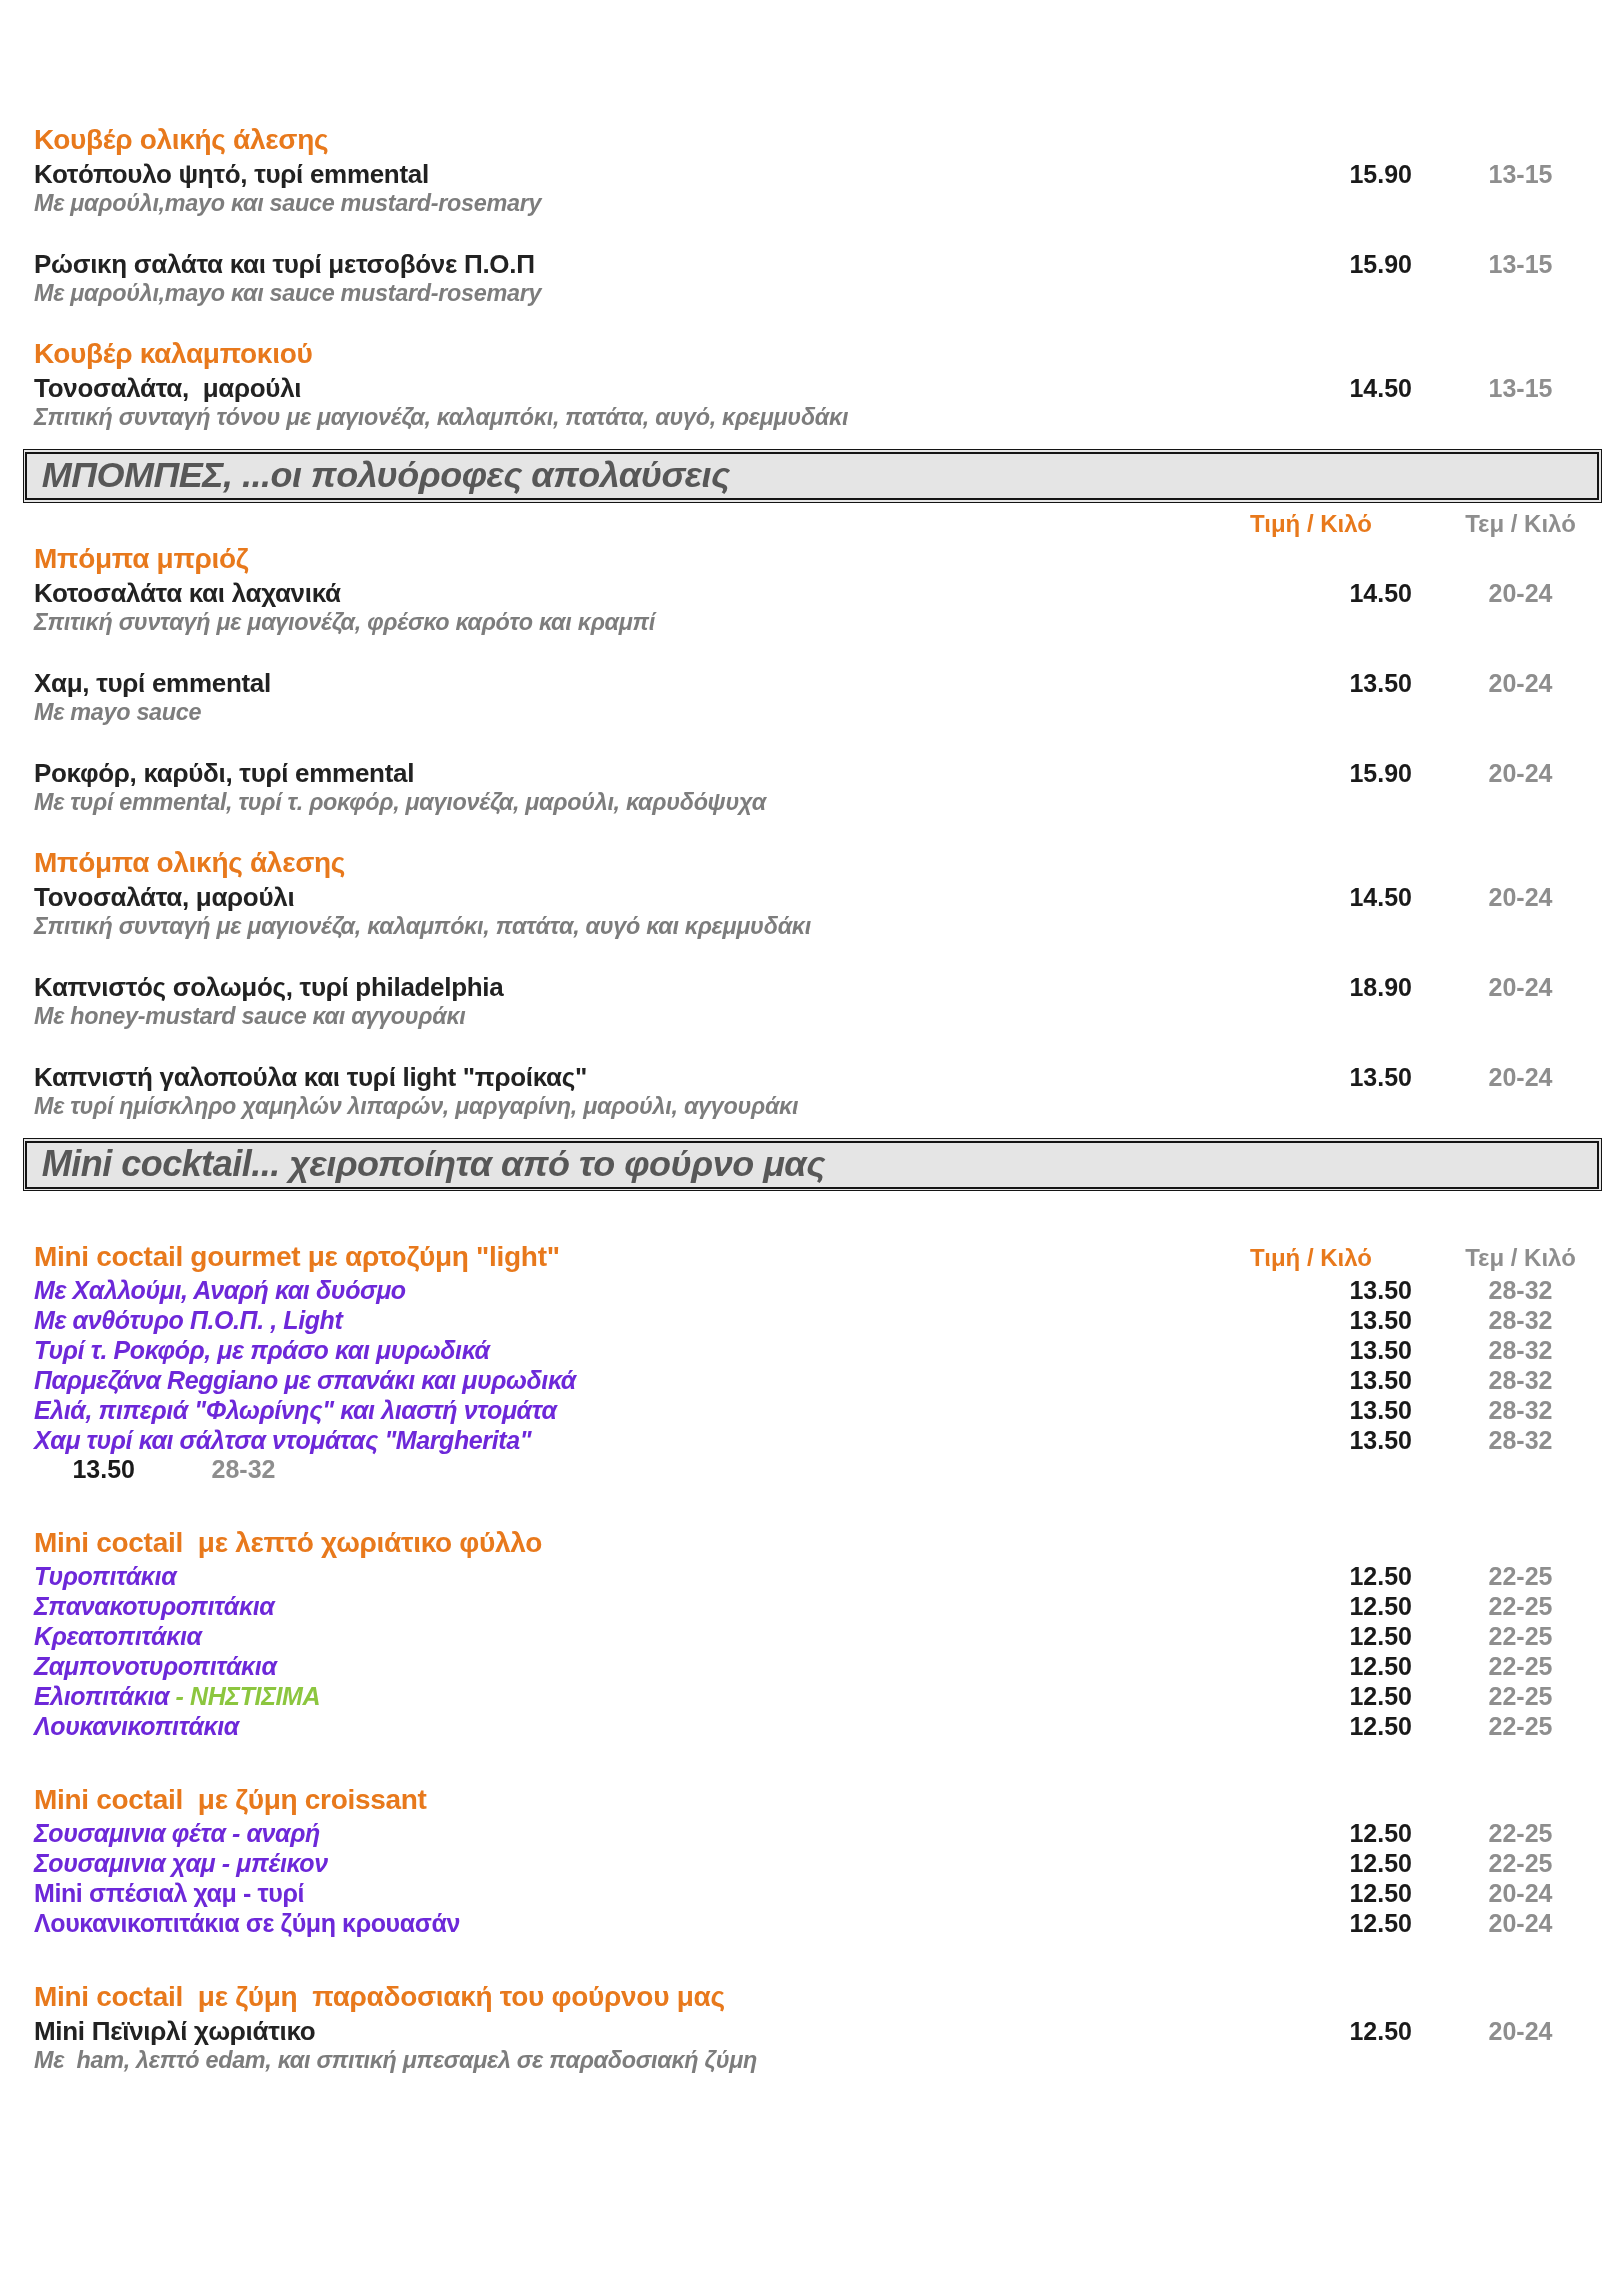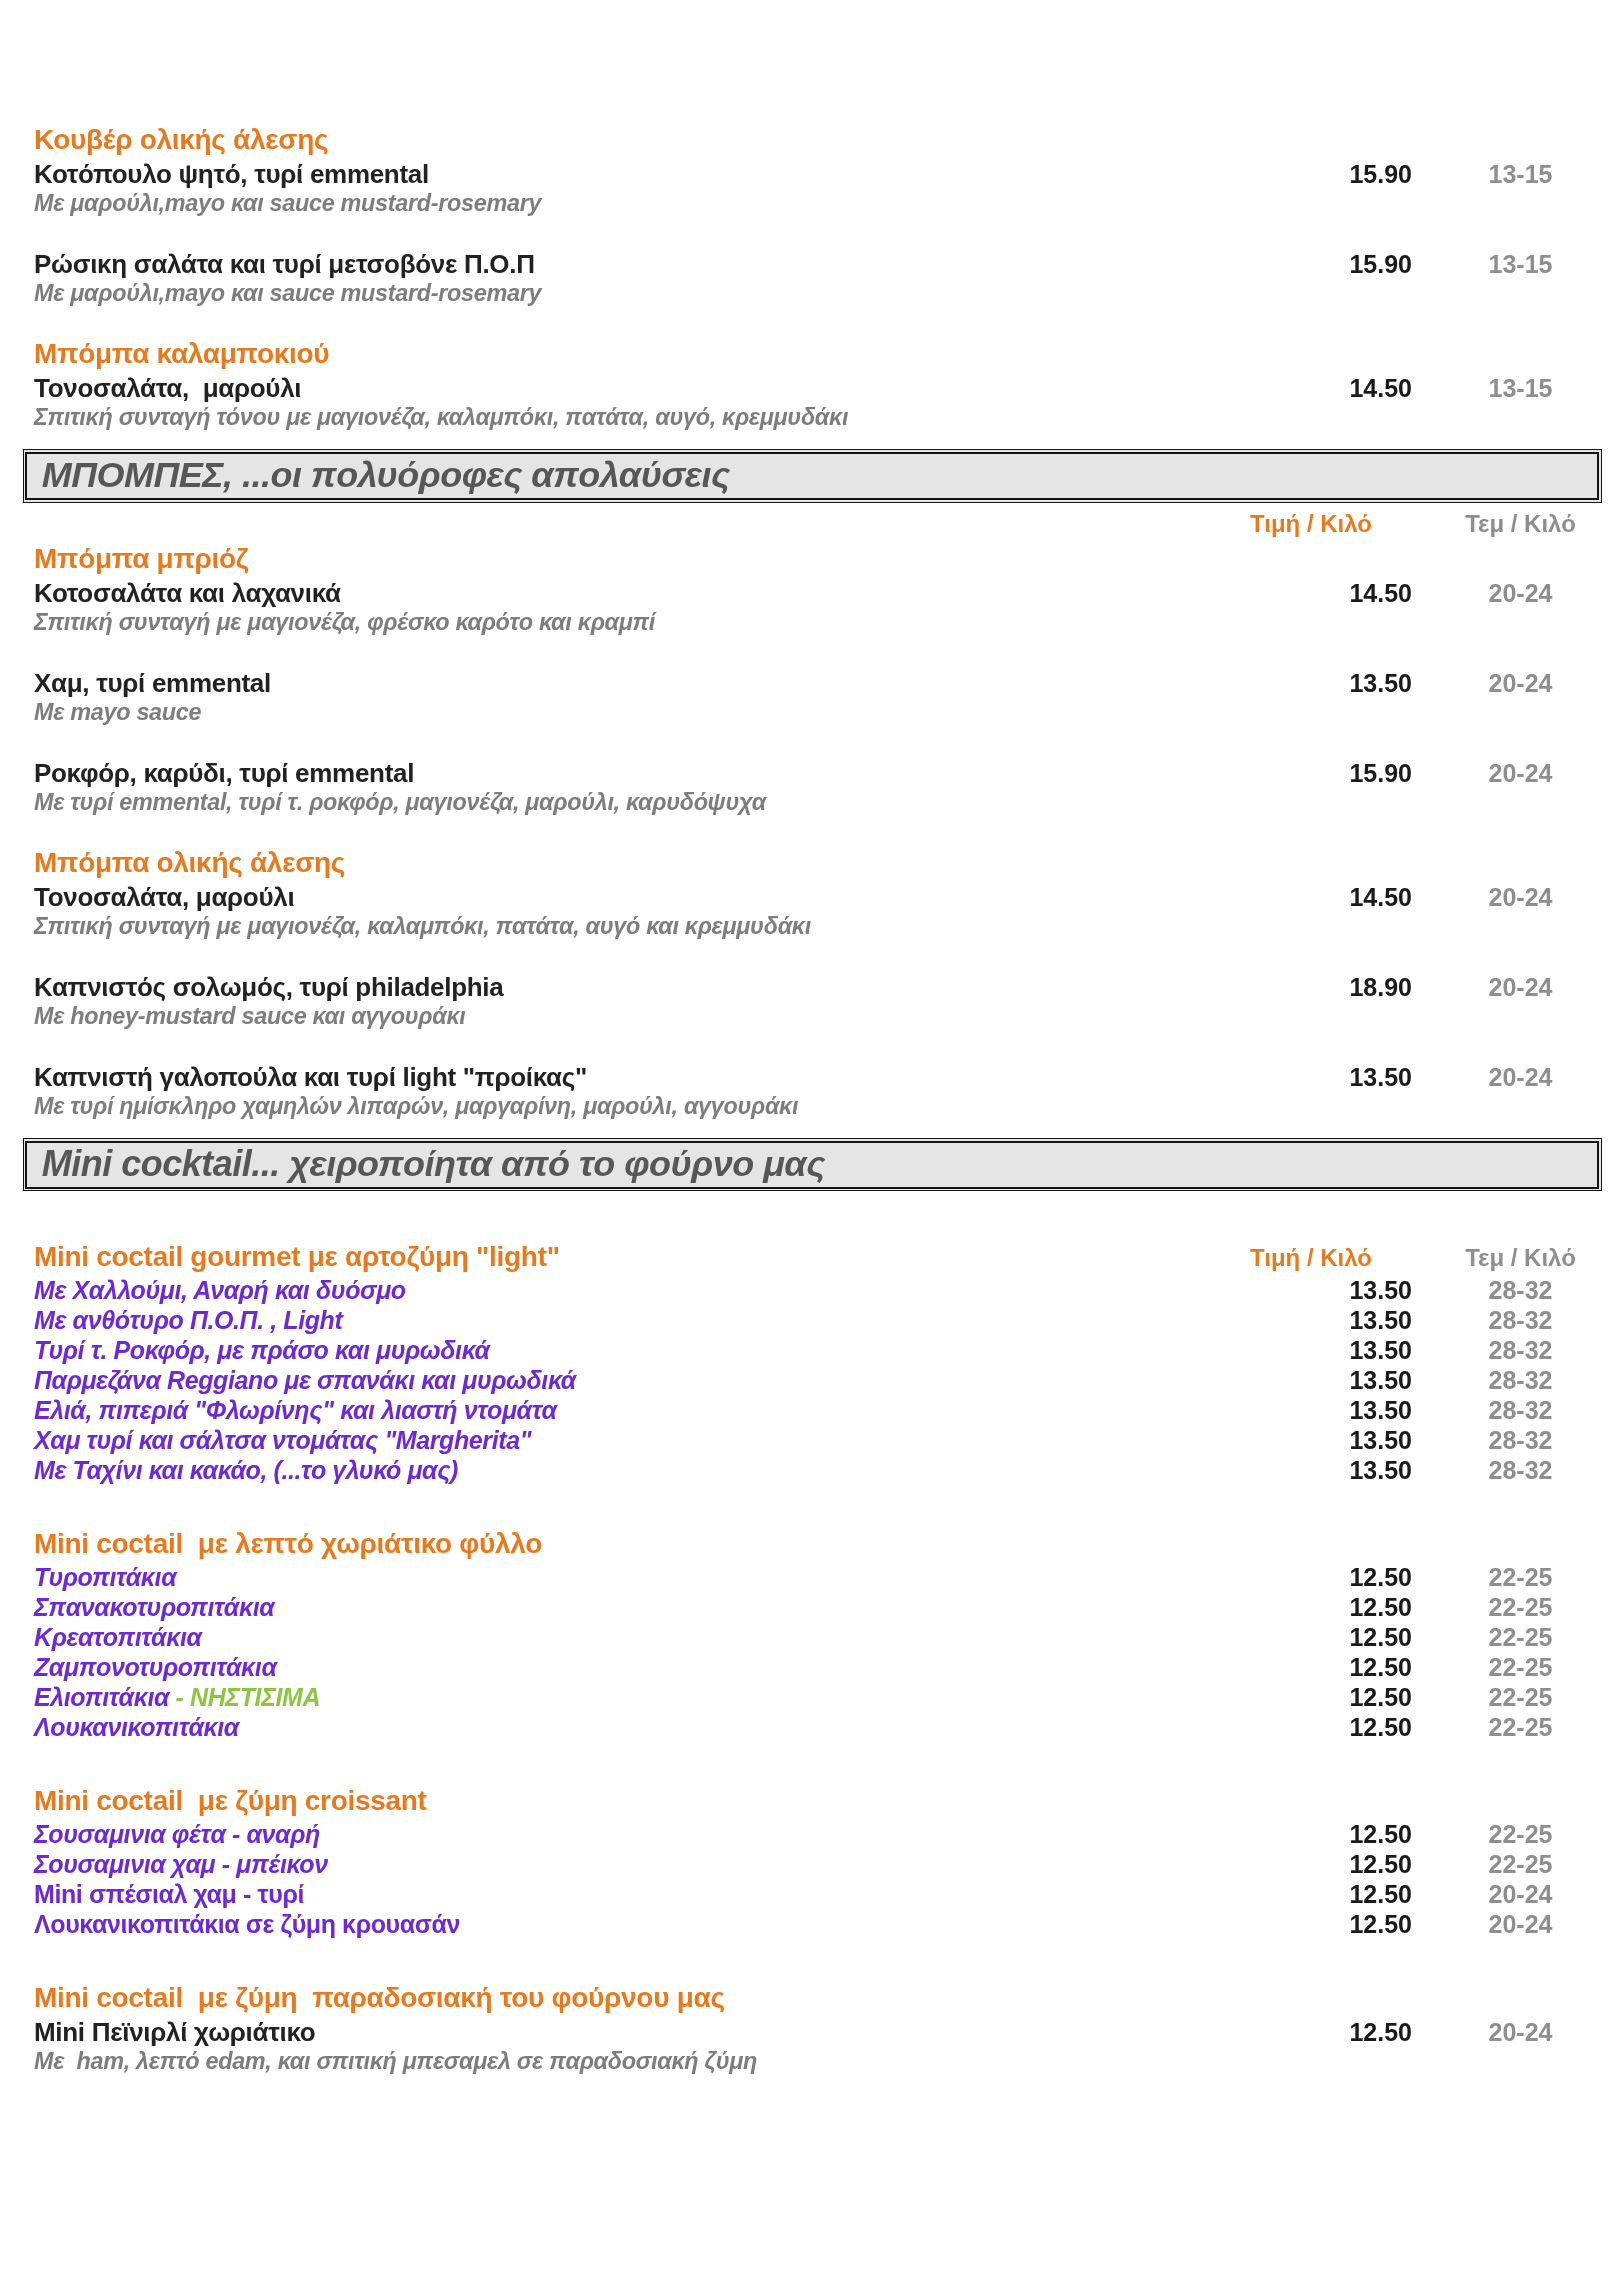--- a/index.html
+++ b/index.html
@@ -75,21 +75,21 @@
       <div class="qty">13-15</div>
     </div>
     <div class="desc">Με μαρούλι,mayo και sauce mustard-rosemary</div>
     <div class="row">
       <div class="name"><span class="item-name">Ρώσικη σαλάτα και τυρί μετσοβόνε Π.Ο.Π</span></div>
       <div class="price">15.90</div>
       <div class="gap-col"></div>
       <div class="qty">13-15</div>
     </div>
     <div class="desc">Με μαρούλι,mayo και sauce mustard-rosemary</div>
-    <div class="h">Μπόμπα καλαμποκιού</div>
+    <div class="h">Κουβέρ καλαμποκιού</div>
     <div class="row">
       <div class="name"><span class="item-name">Τονοσαλάτα,  μαρούλι</span></div>
       <div class="price">14.50</div>
       <div class="gap-col"></div>
       <div class="qty">13-15</div>
     </div>
     <div class="desc">Σπιτική συνταγή τόνου με μαγιονέζα, καλαμπόκι, πατάτα, αυγό, κρεμμυδάκι</div>
     <div class="banner">
       <div class="banner-inner">ΜΠΟΜΠΕΣ, ...οι πολυόροφες απολαύσεις</div>
     </div>
@@ -182,21 +182,20 @@
       <div class="gap-col"></div>
       <div class="qty">28-32</div>
     </div>
     <div class="row m-row">
       <div class="name"><span class="m-name it">Χαμ τυρί και σάλτσα ντομάτας "Margherita"</span></div>
       <div class="price">13.50</div>
       <div class="gap-col"></div>
       <div class="qty">28-32</div>
     </div>
     <div class="row m-row">
-      <div class="name"><span class="m-name it">Με Ταχίνι και κακάο, (...το γλυκό μας)</span></div>
       <div class="price">13.50</div>
       <div class="gap-col"></div>
       <div class="qty">28-32</div>
     </div>
     <div class="h mt-lg">Mini coctail  με λεπτό χωριάτικο φύλλο</div>
     <div class="row m-row">
       <div class="name"><span class="m-name it">Τυροπιτάκια</span></div>
       <div class="price">12.50</div>
       <div class="gap-col"></div>
       <div class="qty">22-25</div>

